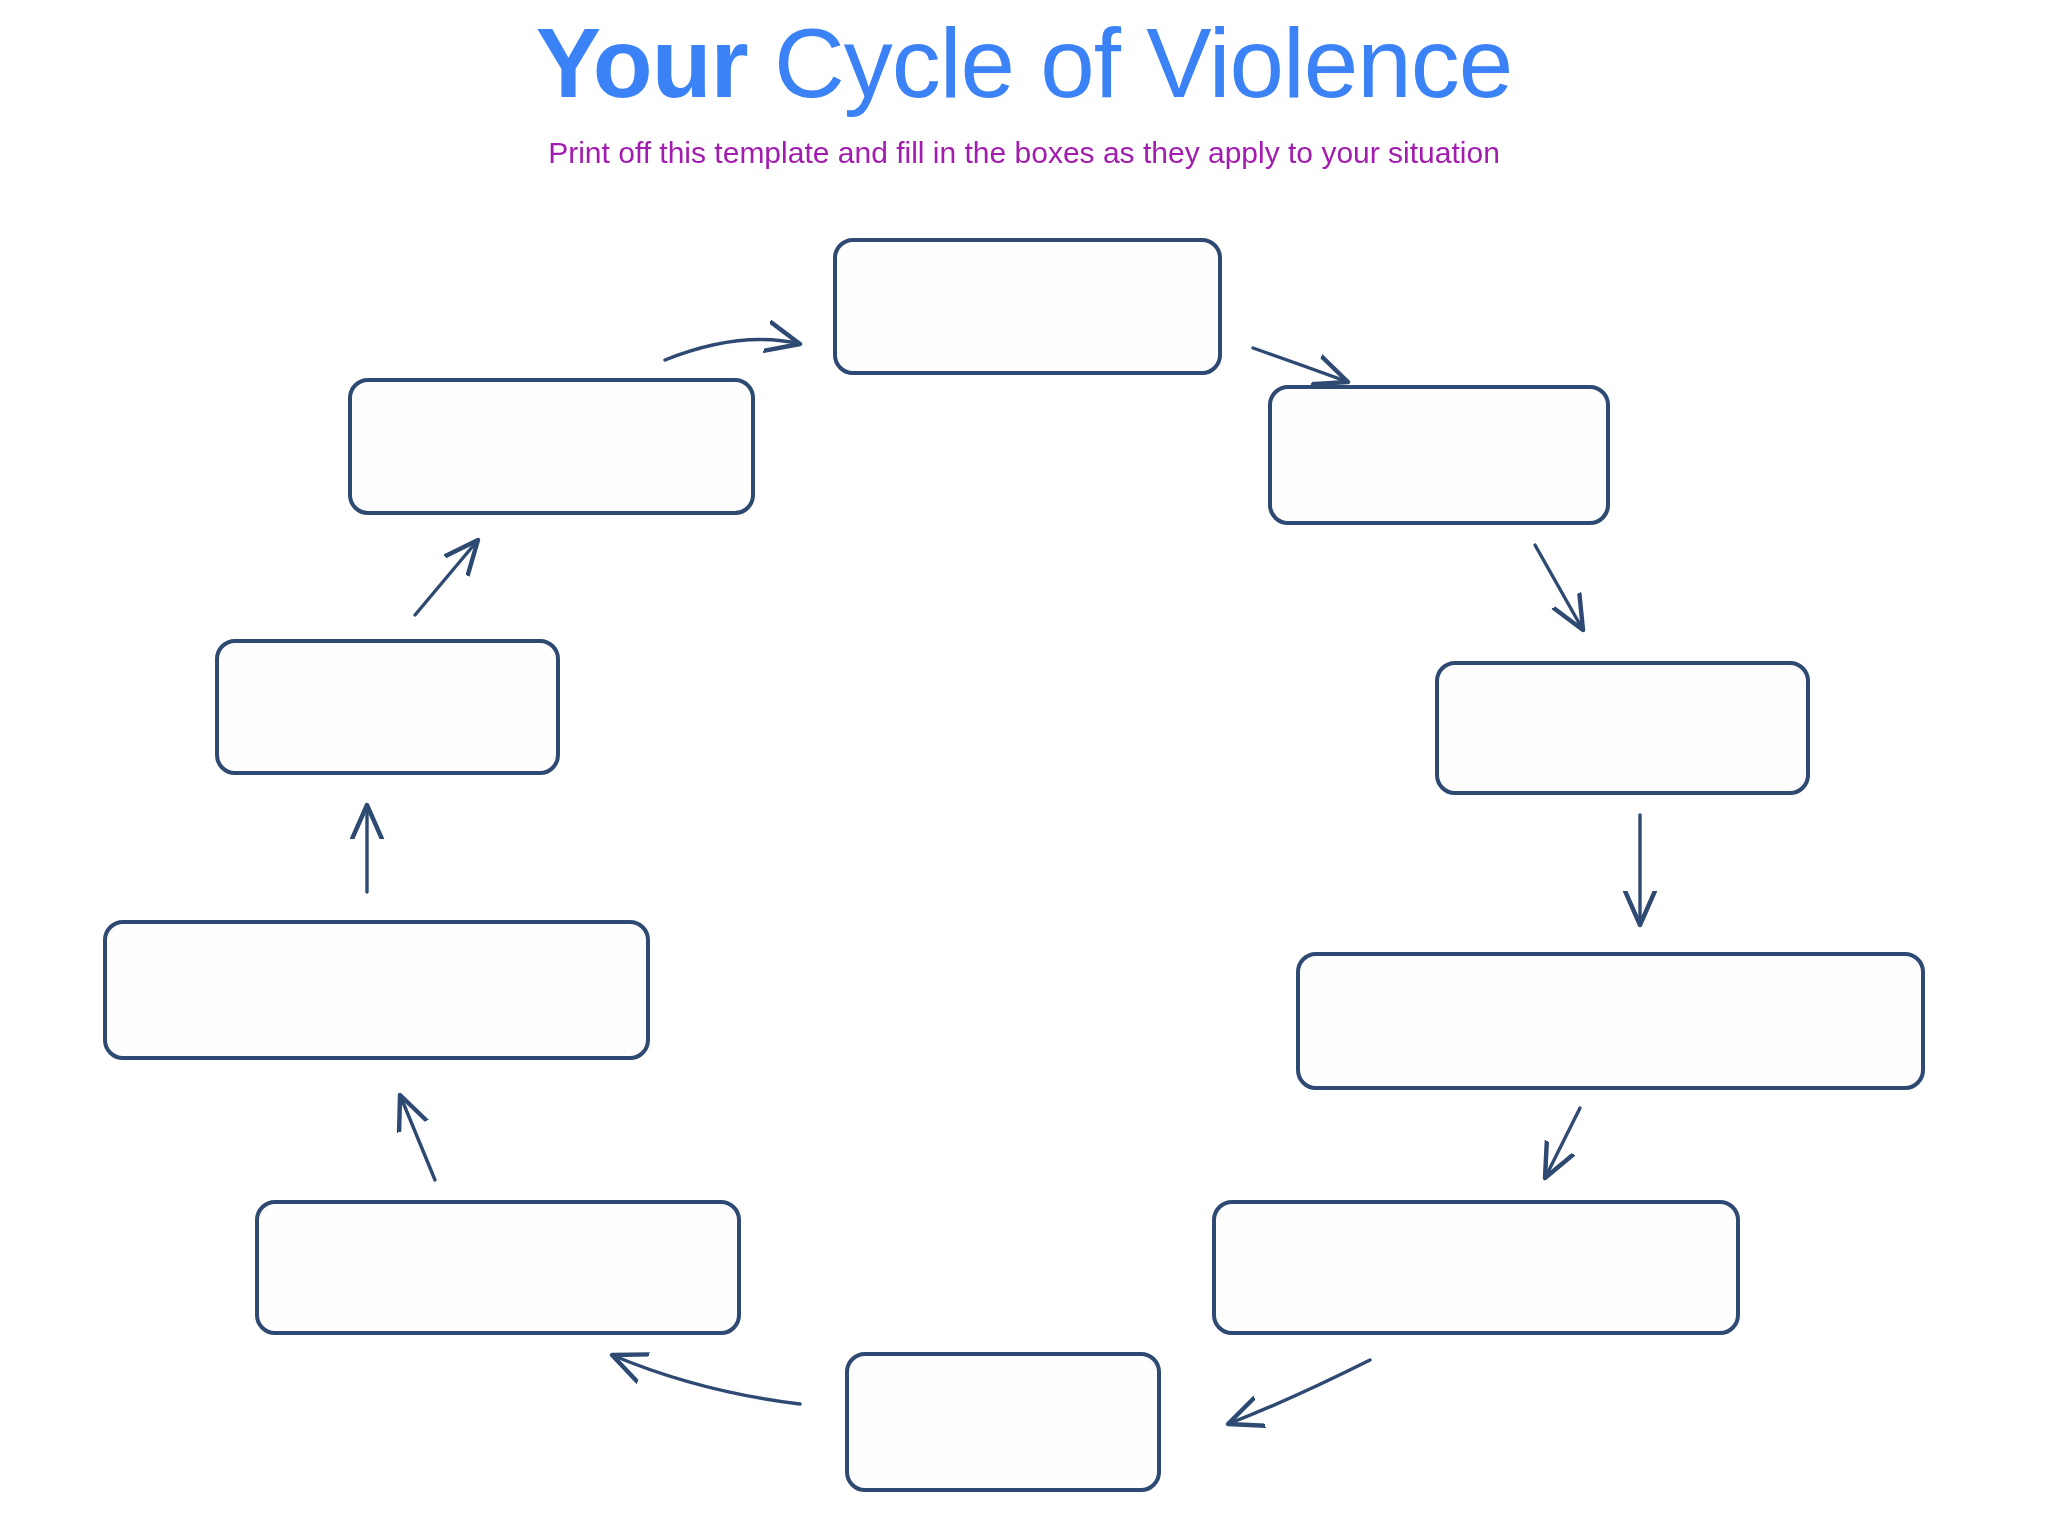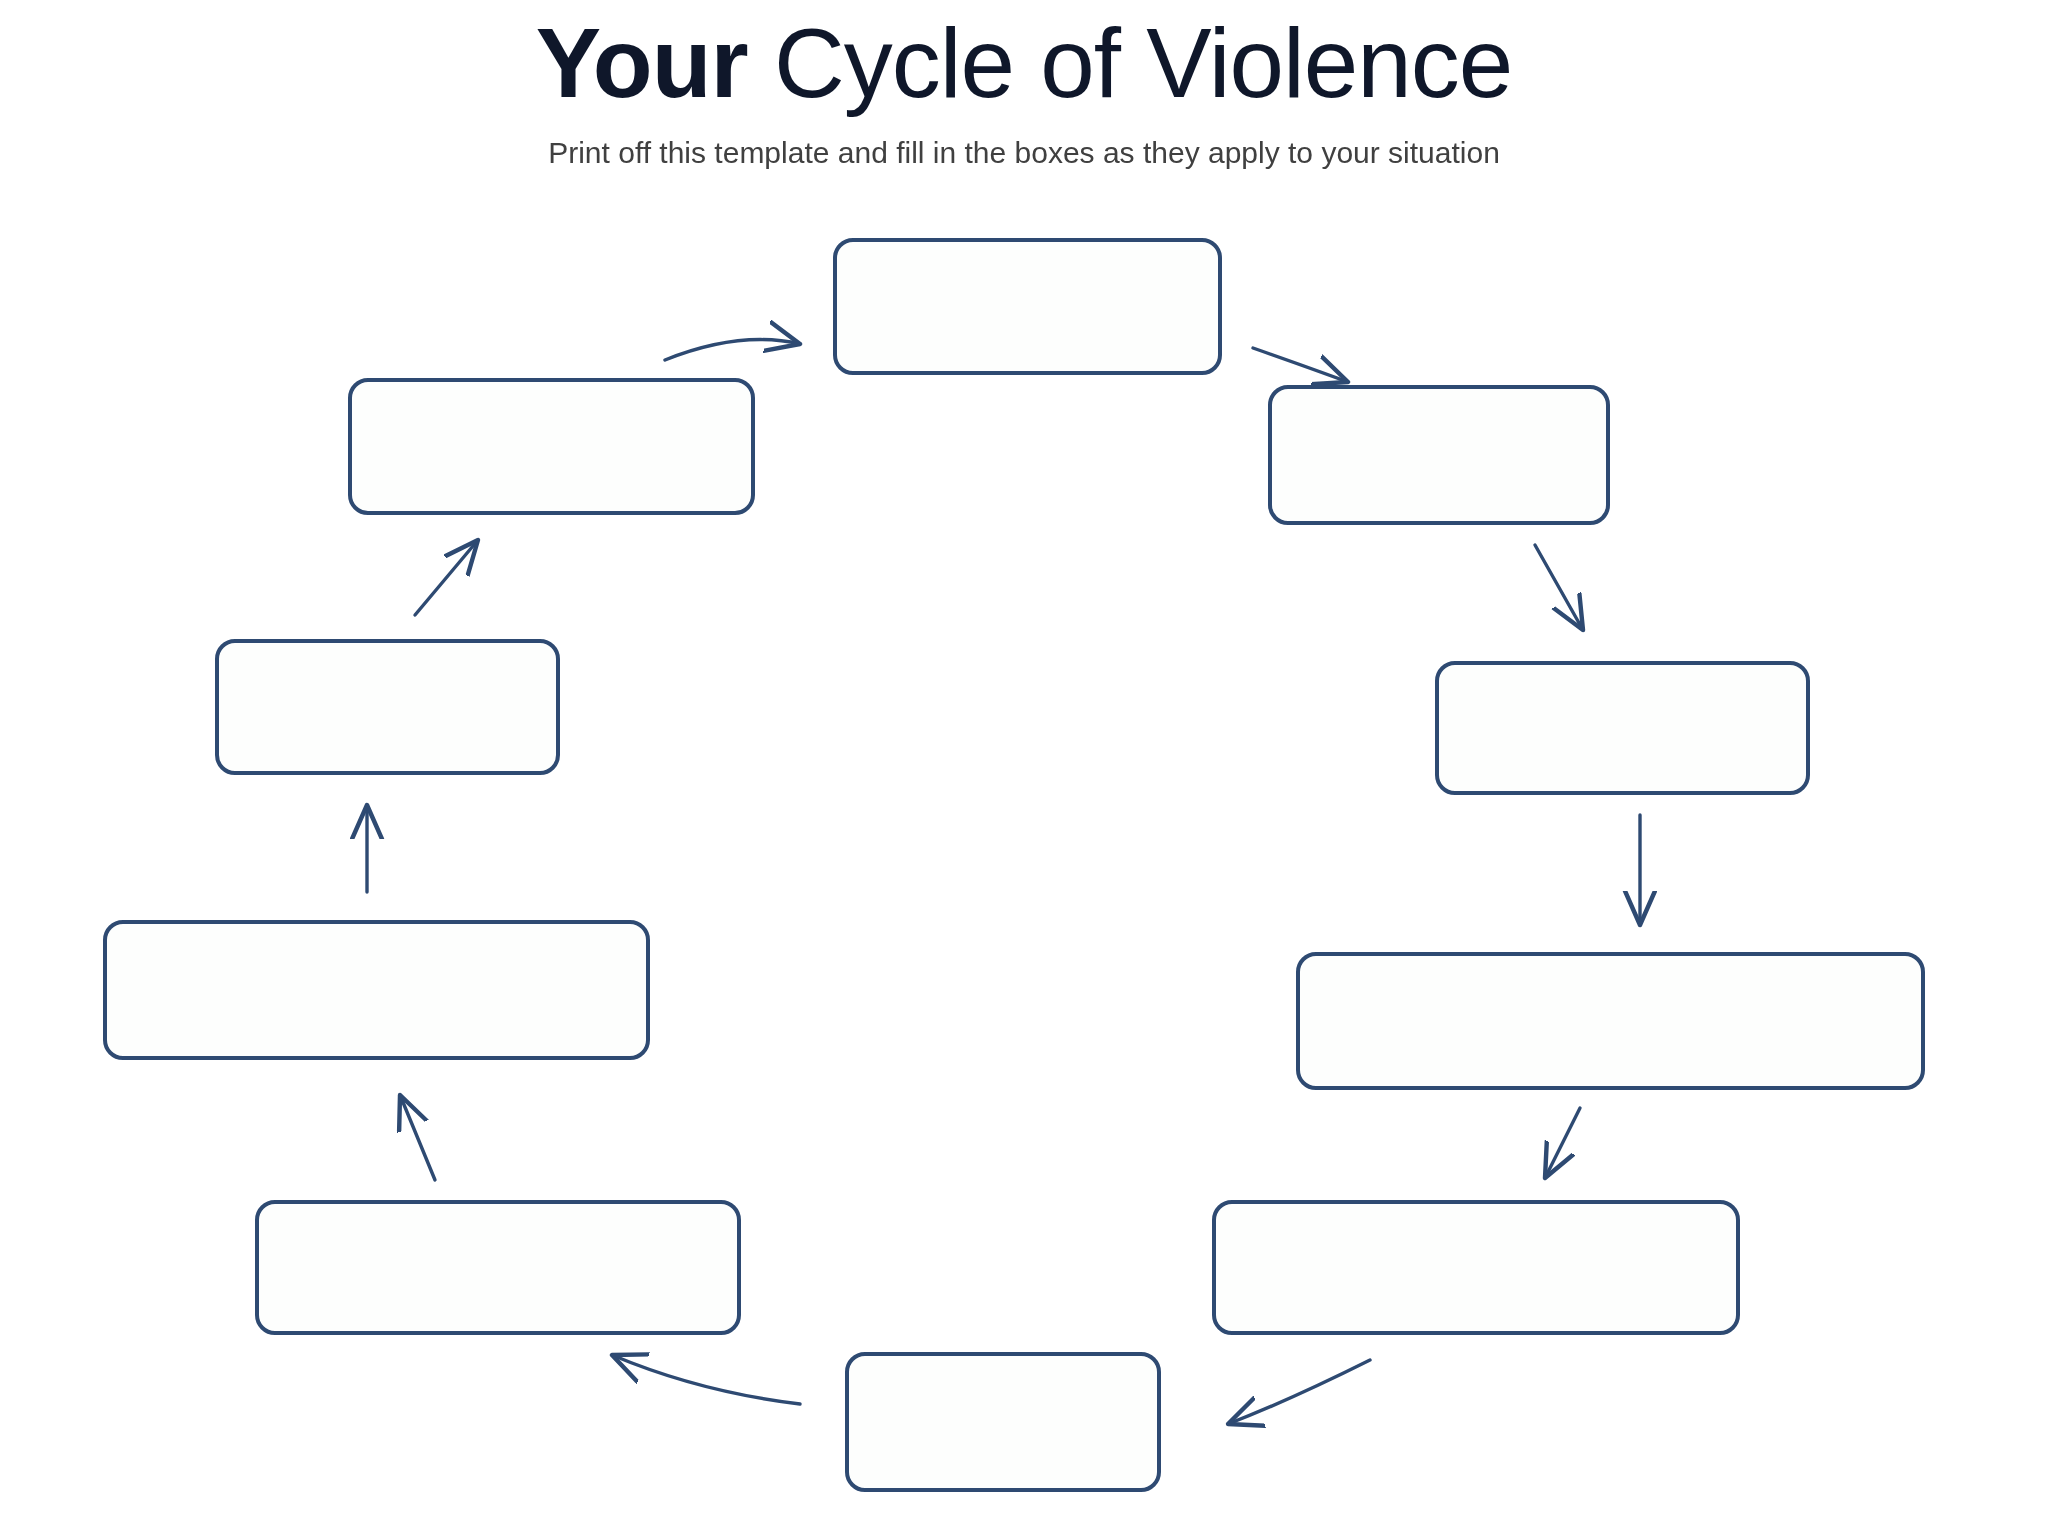--- a/index.html
+++ b/index.html
@@ -29,33 +29,33 @@
     left: 0;
     width: 2048px;
     text-align: center;
     padding-top: 10px;
     box-sizing: border-box;
   }
   .title {
     font-family: "Liberation Sans", sans-serif;
     font-size: 98px;
     line-height: 1.1;
-    color: #0f172a;
+    color: #3b82f6;
     font-weight: 400;
     letter-spacing: -1px;
     margin: 0;
     white-space: nowrap;
   }
   .title .lead {
     font-weight: 700;
   }
   .subtitle {
     font-family: "Liberation Sans", sans-serif;
     font-size: 30px;
-    color: #404040;
+    color: #a21caf;
     font-weight: 400;
     margin: 18px 0 0 0;
     white-space: nowrap;
   }
 
   
   .diagram {
     position: absolute;
     top: 0;
     left: 0;

